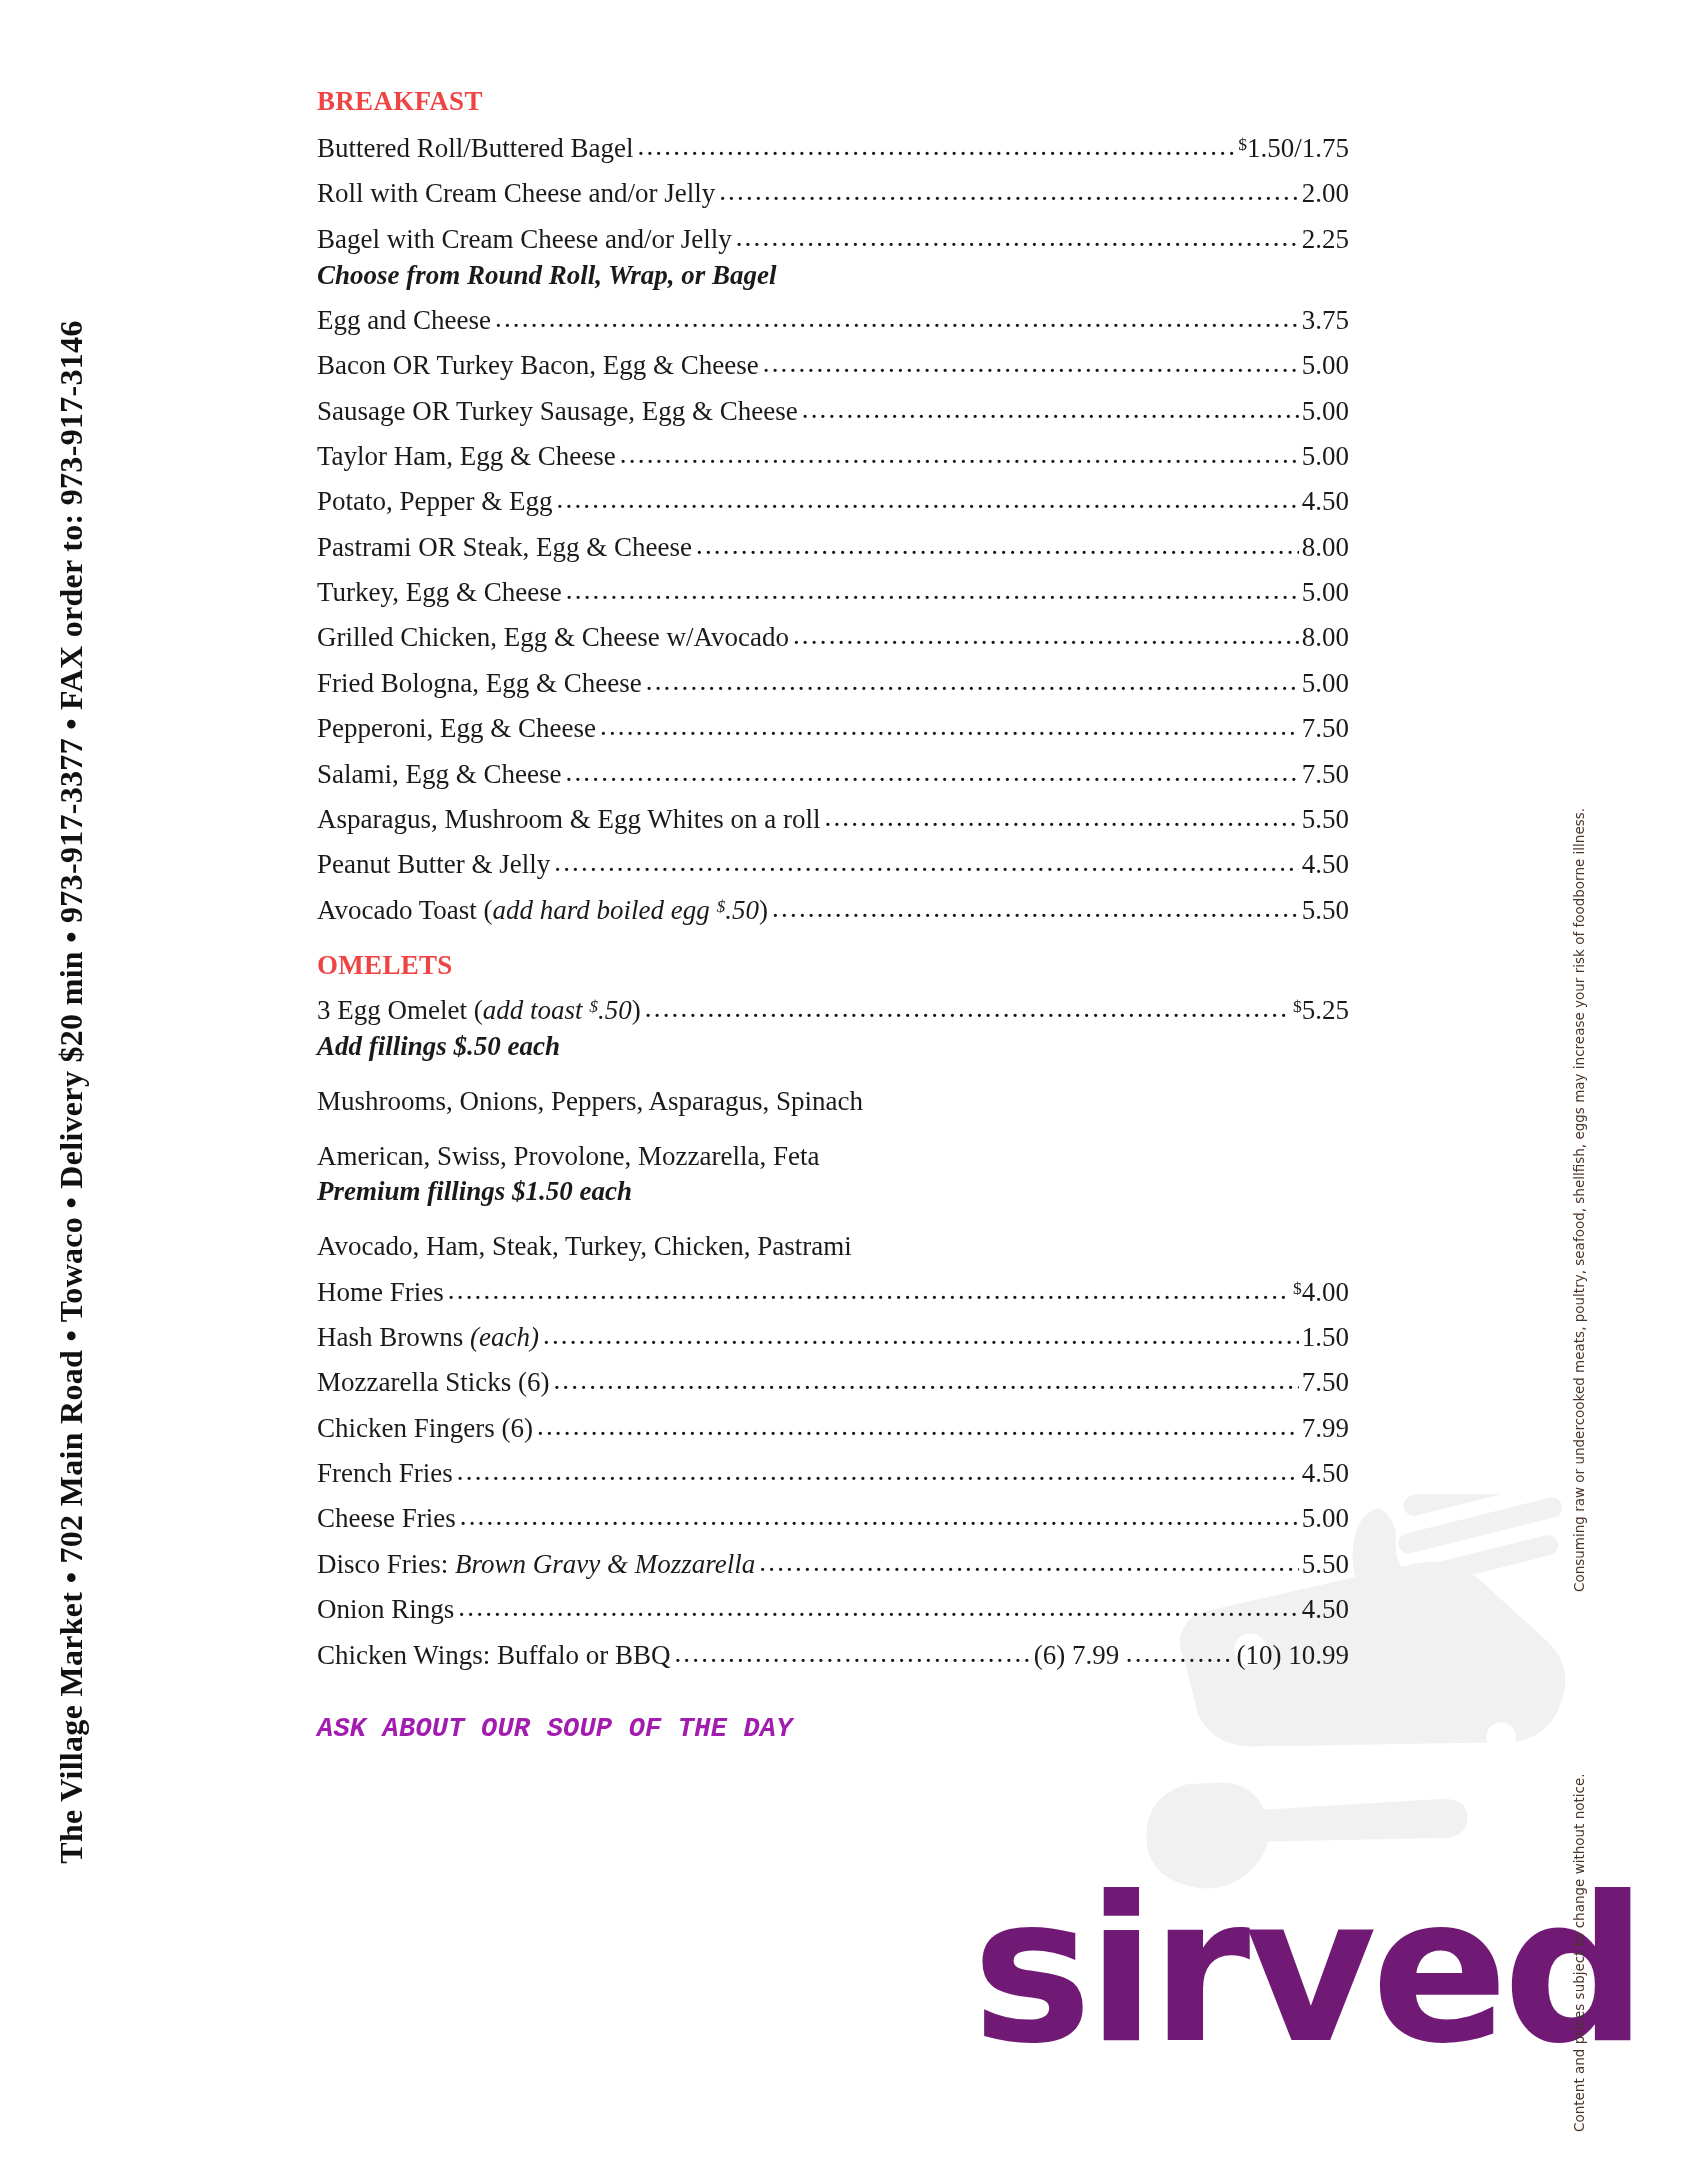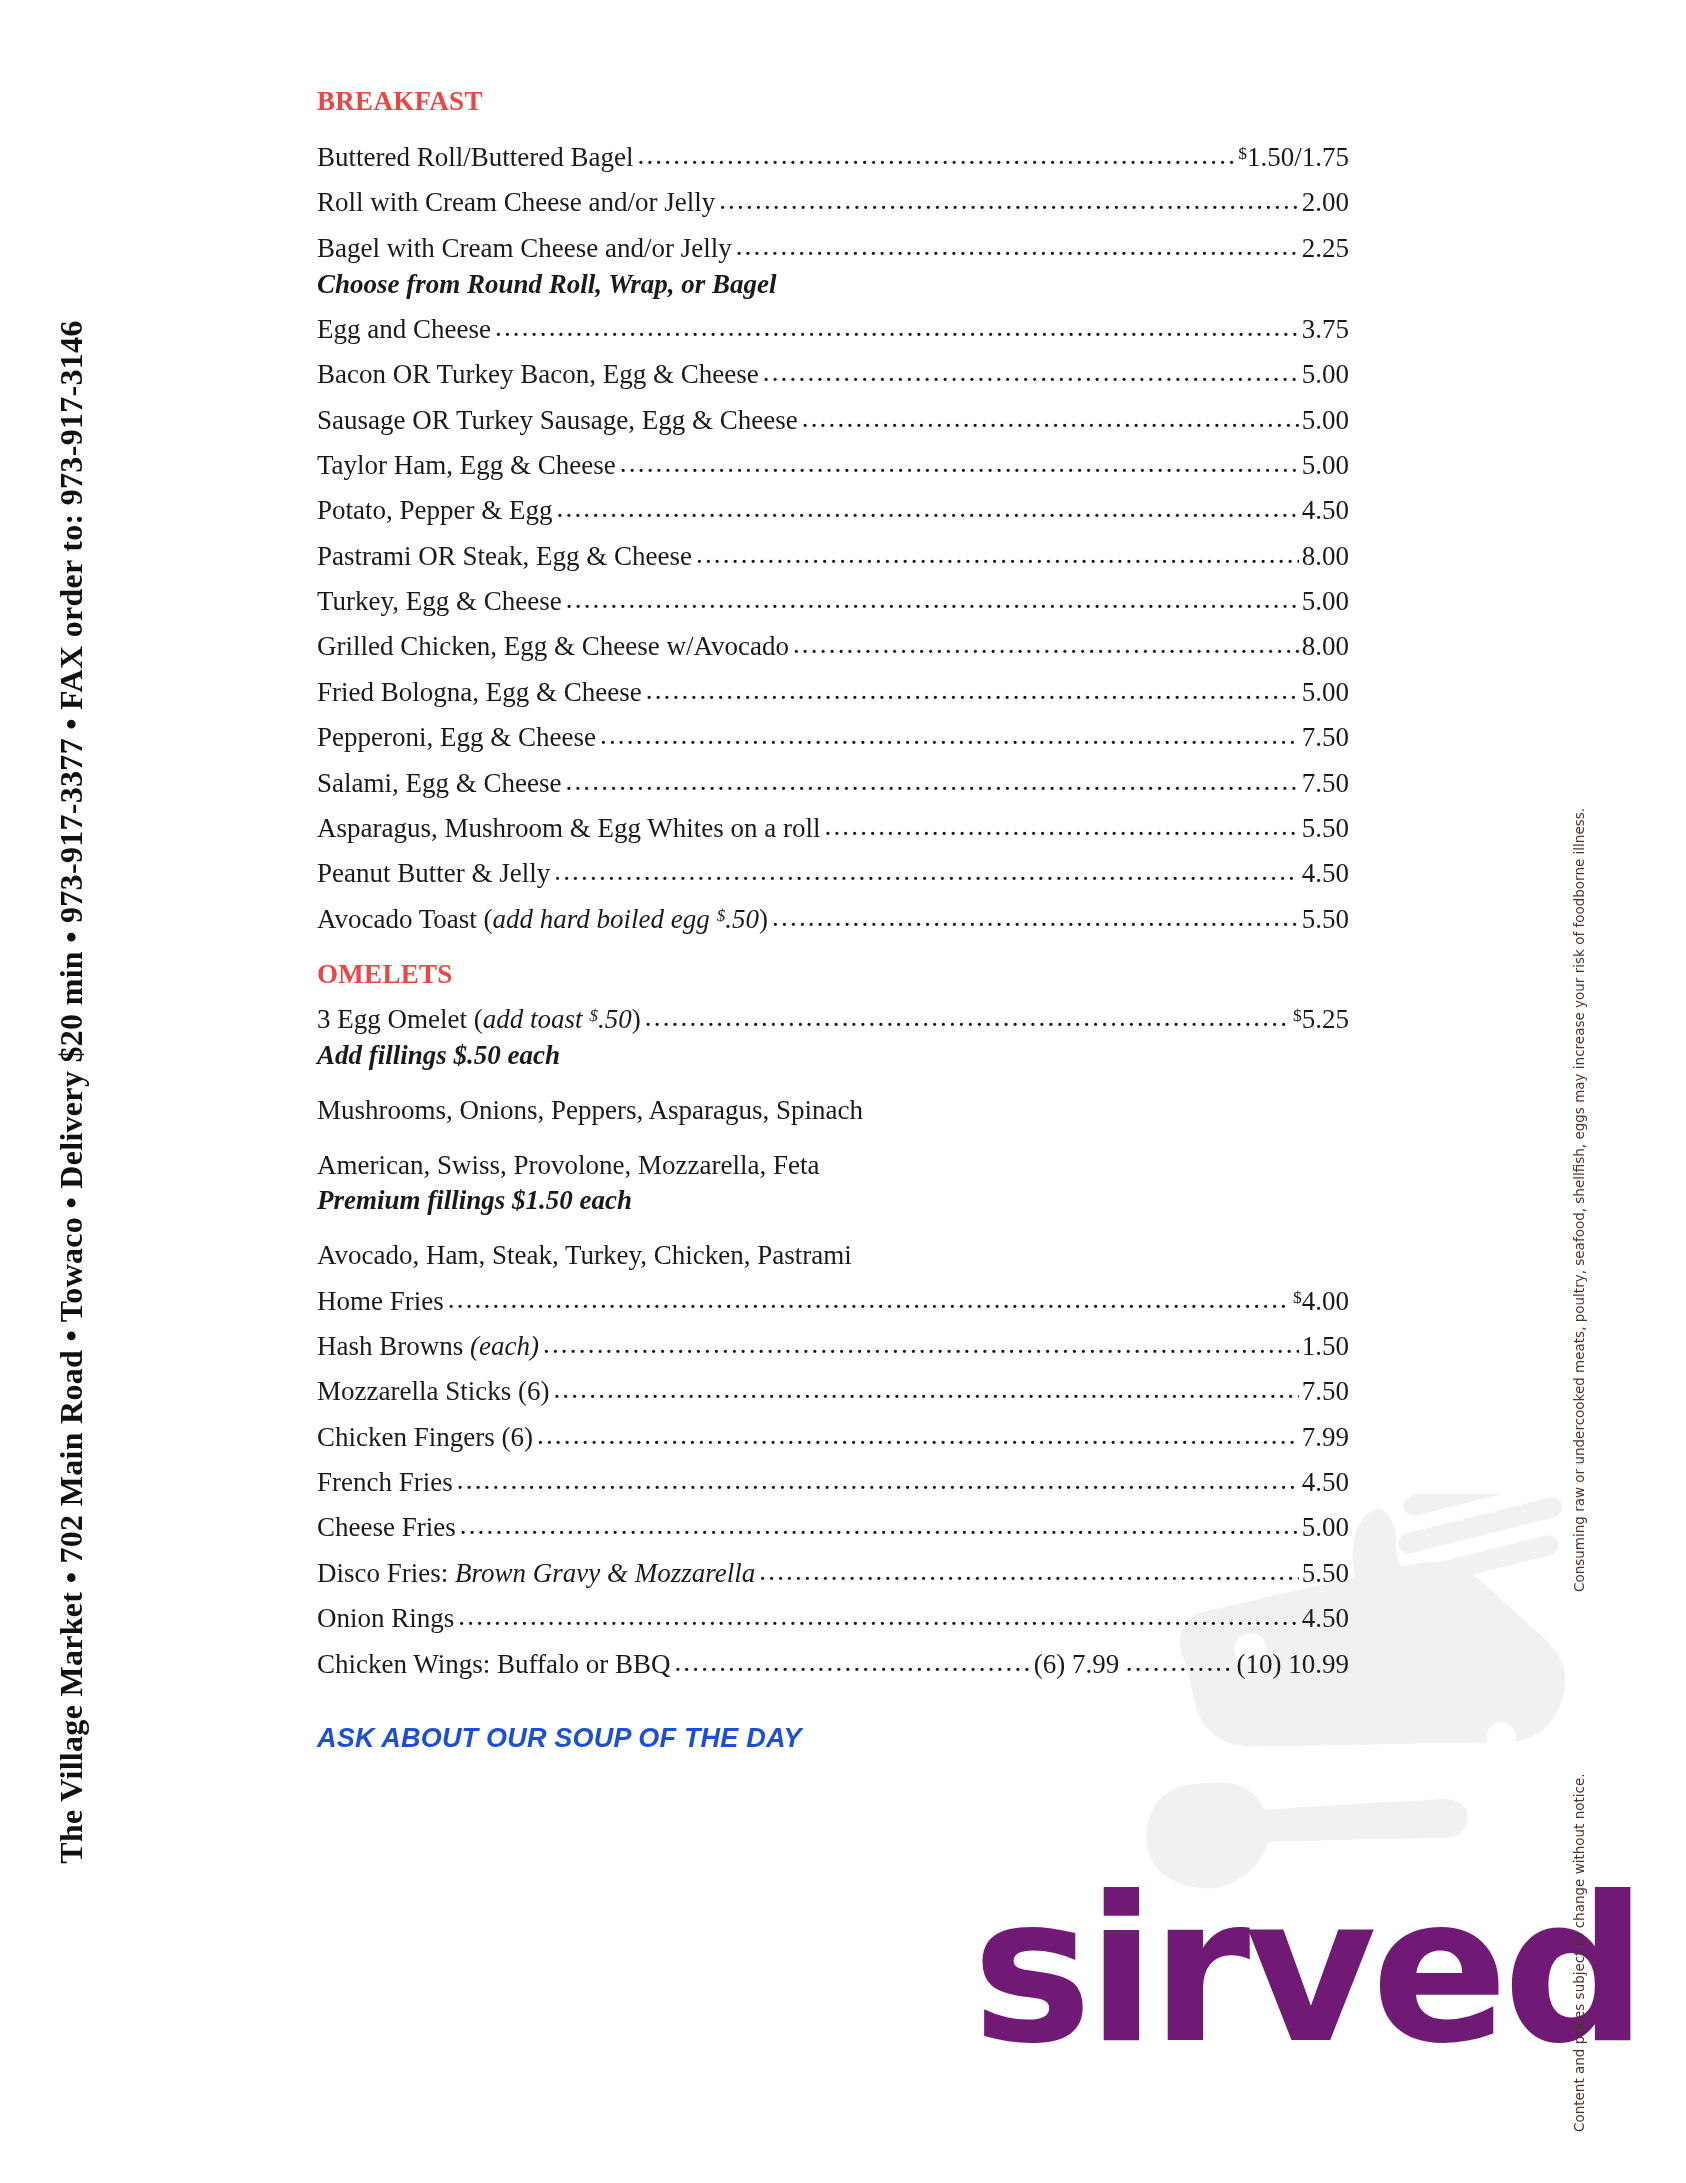--- a/index.html
+++ b/index.html
@@ -106,38 +106,38 @@
     letter-spacing: 0.3px;
     color: #ef4444;
     margin: 0;
     padding: 0;
   }
   #sec-breakfast-title { margin-top: 86px; }
   #sec-omelets-title   { margin-top: 24px; }
   #sec-sides-title     { margin-top: 47px; }
 
   .ask-line {
-    font-family: Liberation Sans, sans-serif;
+    font-family: Liberation Mono, monospace;
     font-weight: 700;
     font-style: italic;
     font-size: 27px;
     letter-spacing: 0.2px;
-    color: #1d4ed8;
+    color: #a21caf;
     margin-top: 43px;
   }
 
   .row {
     display: flex;
     align-items: baseline;
     width: 100%;
     margin-top: 13.5px;
     font-size: 27px;
     line-height: 1.18;
   }
-  .row:first-of-type { margin-top: 25px; }
+  .row:first-of-type { margin-top: 16px; }
 
   .row .label {
     flex: 0 0 auto;
     white-space: nowrap;
     padding-right: 4px;
   }
   .row .dots {
     flex: 1 1 auto;
     min-width: 6.7px;
     overflow: hidden;

